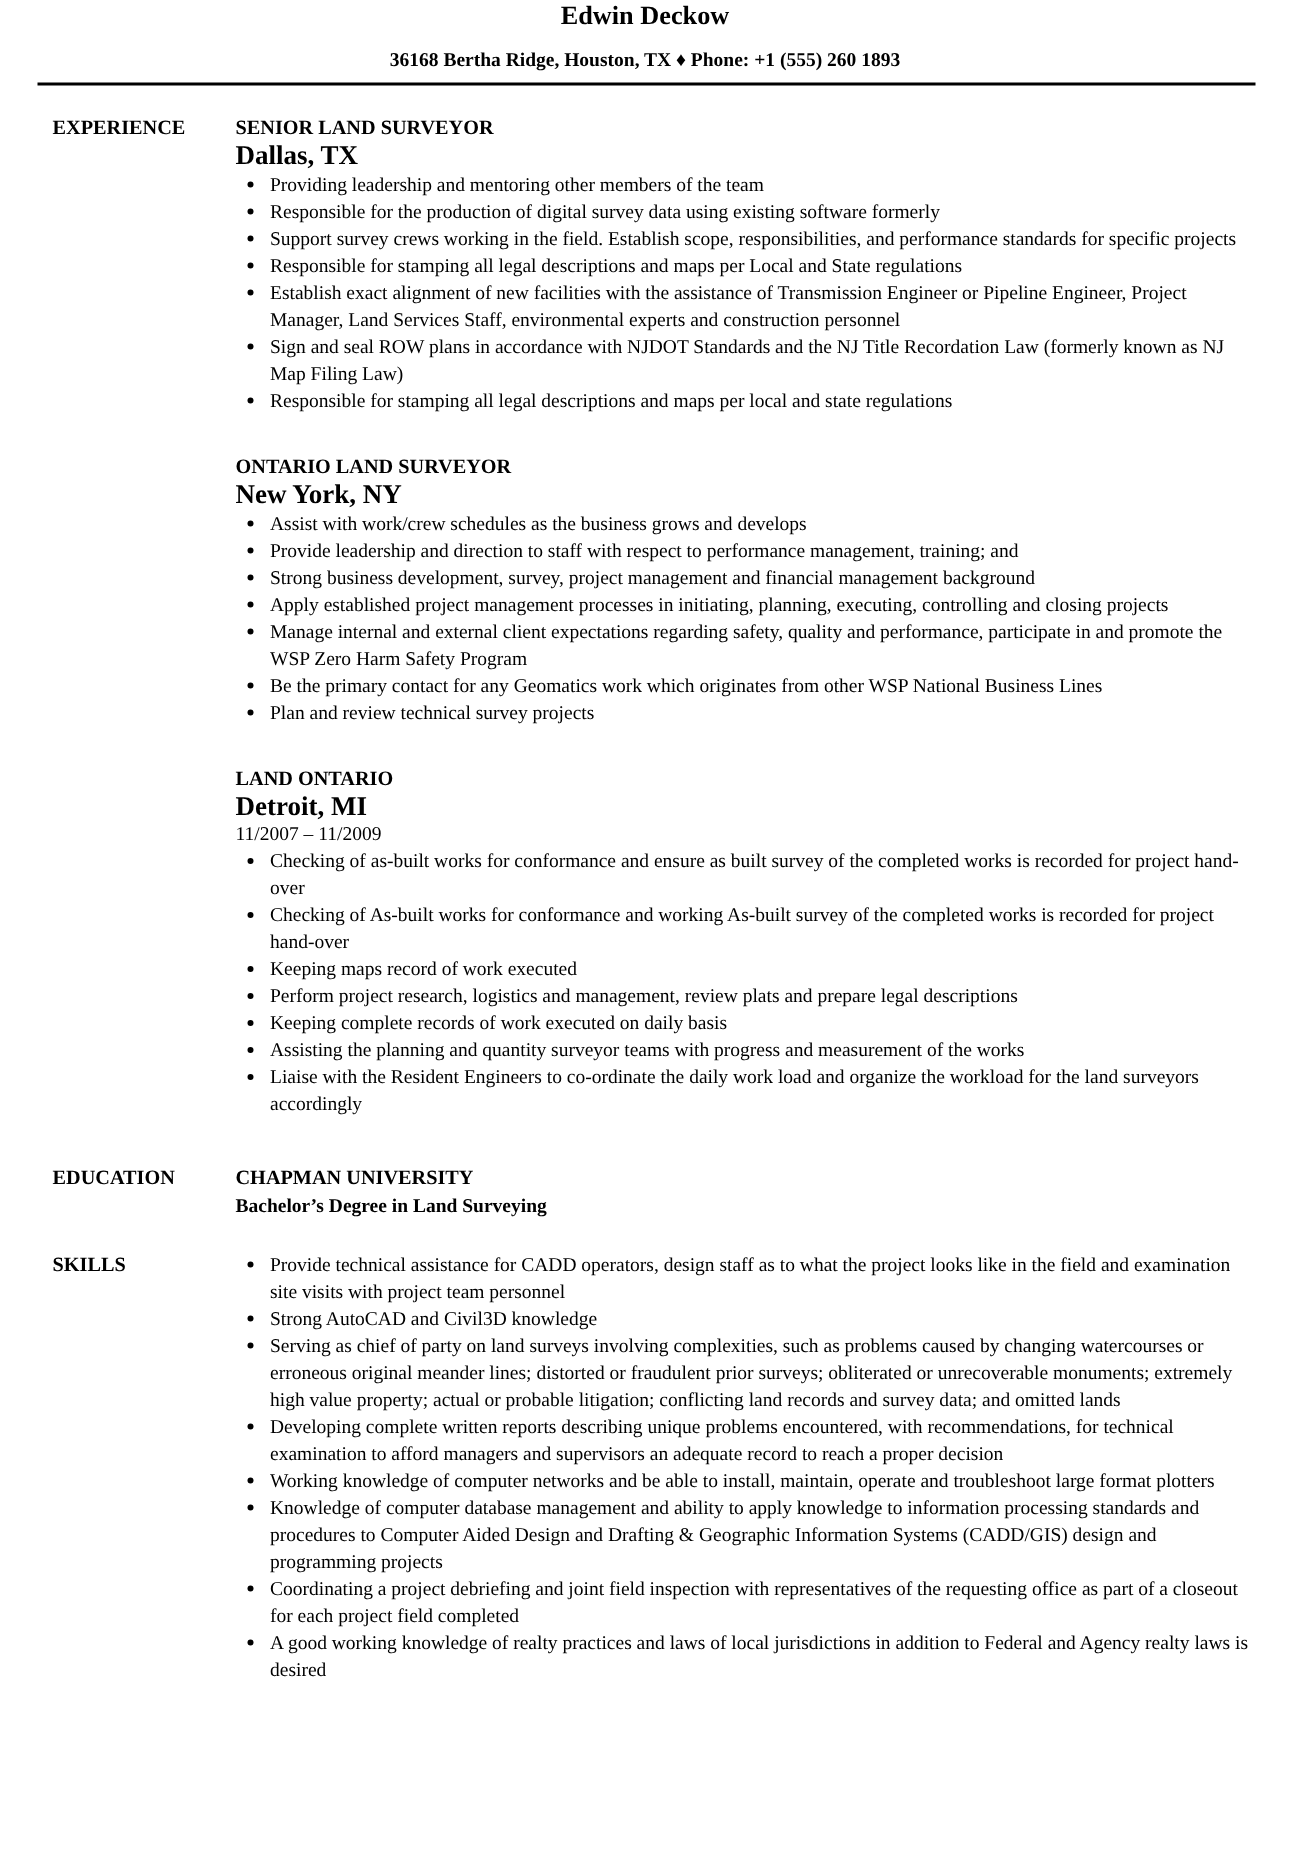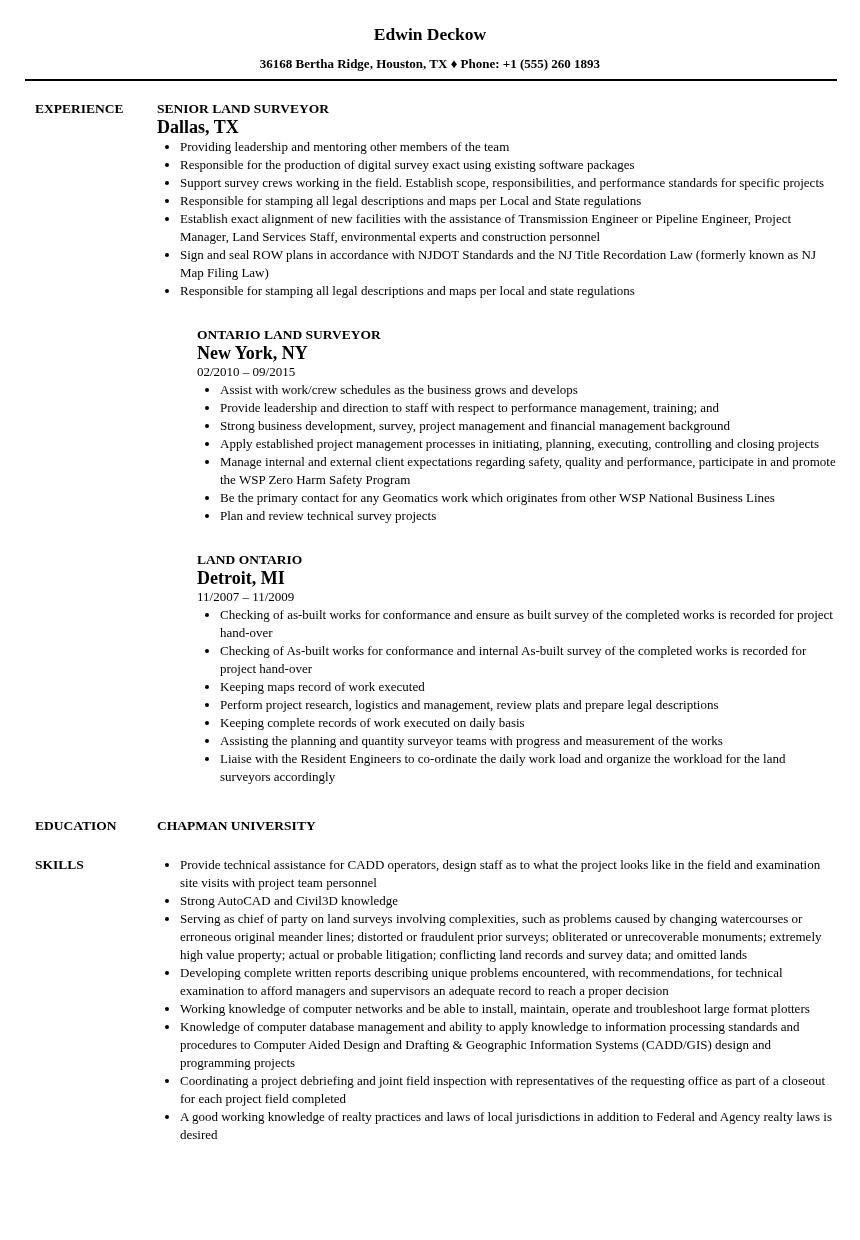--- a/index.html
+++ b/index.html
@@ -11,21 +11,20 @@
     position: relative;
     width: 860px;
     height: 1240px;
     overflow: hidden;
     background: #ffffff;
     color: #000000;
     font-family: "Liberation Serif", serif;
   }
   
   .header {
-    padding-top: 24px;
     text-align: center;
   }
   .candidate-name {
     font-size: 17.5px;
     font-weight: bold;
     line-height: 20px;
   }
   .contact-line {
     margin-top: 11px;
     font-size: 13px;
@@ -53,21 +52,21 @@
     font-size: 13.5px;
     font-weight: bold;
     line-height: 19px;
   }
   .section-content {
     box-sizing: border-box;
     flex: 1 1 auto;
     padding-right: 24px;
   }
   
-  .job + .job { margin-top: 25px; margin-left: 40px; }
+  .job + .job { margin-top: 25px; }
   .job-title {
     font-size: 13.5px;
     font-weight: bold;
     line-height: 19px;
   }
   .job-location {
     font-size: 18px;
     font-weight: bold;
     line-height: 19px;
   }
@@ -112,66 +111,66 @@
 
   <div class="section section-experience">
     <div class="section-label">EXPERIENCE</div>
     <div class="section-content">
 
       <div class="job">
         <div class="job-title">SENIOR LAND SURVEYOR</div>
         <div class="job-location">Dallas, TX</div>
         <ul class="bullets">
           <li>Providing leadership and mentoring other members of the team</li>
-          <li>Responsible for the production of digital survey exact using existing software packages</li>
+          <li>Responsible for the production of digital survey data using existing software formerly</li>
           <li>Support survey crews working in the field. Establish scope, responsibilities, and performance standards for specific projects</li>
           <li>Responsible for stamping all legal descriptions and maps per Local and State regulations</li>
           <li>Establish exact alignment of new facilities with the assistance of Transmission Engineer or Pipeline Engineer, Project Manager, Land Services Staff, environmental experts and construction personnel</li>
           <li>Sign and seal ROW plans in accordance with NJDOT Standards and the NJ Title Recordation Law (formerly known as NJ Map Filing Law)</li>
           <li>Responsible for stamping all legal descriptions and maps per local and state regulations</li>
         </ul>
       </div>
 
       <div class="job">
         <div class="job-title">ONTARIO LAND SURVEYOR</div>
         <div class="job-location">New York, NY</div>
-        <div class="job-dates">02/2010 – 09/2015</div>
         <ul class="bullets">
           <li>Assist with work/crew schedules as the business grows and develops</li>
           <li>Provide leadership and direction to staff with respect to performance management, training; and</li>
           <li>Strong business development, survey, project management and financial management background</li>
           <li>Apply established project management processes in initiating, planning, executing, controlling and closing projects</li>
           <li>Manage internal and external client expectations regarding safety, quality and performance, participate in and promote the WSP Zero Harm Safety Program</li>
           <li>Be the primary contact for any Geomatics work which originates from other WSP National Business Lines</li>
           <li>Plan and review technical survey projects</li>
         </ul>
       </div>
 
       <div class="job">
         <div class="job-title">LAND ONTARIO</div>
         <div class="job-location">Detroit, MI</div>
         <div class="job-dates">11/2007 – 11/2009</div>
         <ul class="bullets">
           <li>Checking of as-built works for conformance and ensure as built survey of the completed works is recorded for project hand-over</li>
-          <li>Checking of As-built works for conformance and internal As-built survey of the completed works is recorded for project hand-over</li>
+          <li>Checking of As-built works for conformance and working As-built survey of the completed works is recorded for project hand-over</li>
           <li>Keeping maps record of work executed</li>
           <li>Perform project research, logistics and management, review plats and prepare legal descriptions</li>
           <li>Keeping complete records of work executed on daily basis</li>
           <li>Assisting the planning and quantity surveyor teams with progress and measurement of the works</li>
           <li>Liaise with the Resident Engineers to co-ordinate the daily work load and organize the workload for the land surveyors accordingly</li>
         </ul>
       </div>
 
     </div>
   </div>
 
   <div class="section section-education">
     <div class="section-label">EDUCATION</div>
     <div class="section-content">
       <div class="edu-school">CHAPMAN UNIVERSITY</div>
+      <div class="edu-degree">Bachelor’s Degree in Land Surveying</div>
     </div>
   </div>
 
   <div class="section section-skills">
     <div class="section-label">SKILLS</div>
     <div class="section-content">
       <ul class="bullets">
         <li>Provide technical assistance for CADD operators, design staff as to what the project looks like in the field and examination site visits with project team personnel</li>
         <li>Strong AutoCAD and Civil3D knowledge</li>
         <li>Serving as chief of party on land surveys involving complexities, such as problems caused by changing watercourses or erroneous original meander lines; distorted or fraudulent prior surveys; obliterated or unrecoverable monuments; extremely high value property; actual or probable litigation; conflicting land records and survey data; and omitted lands</li>

